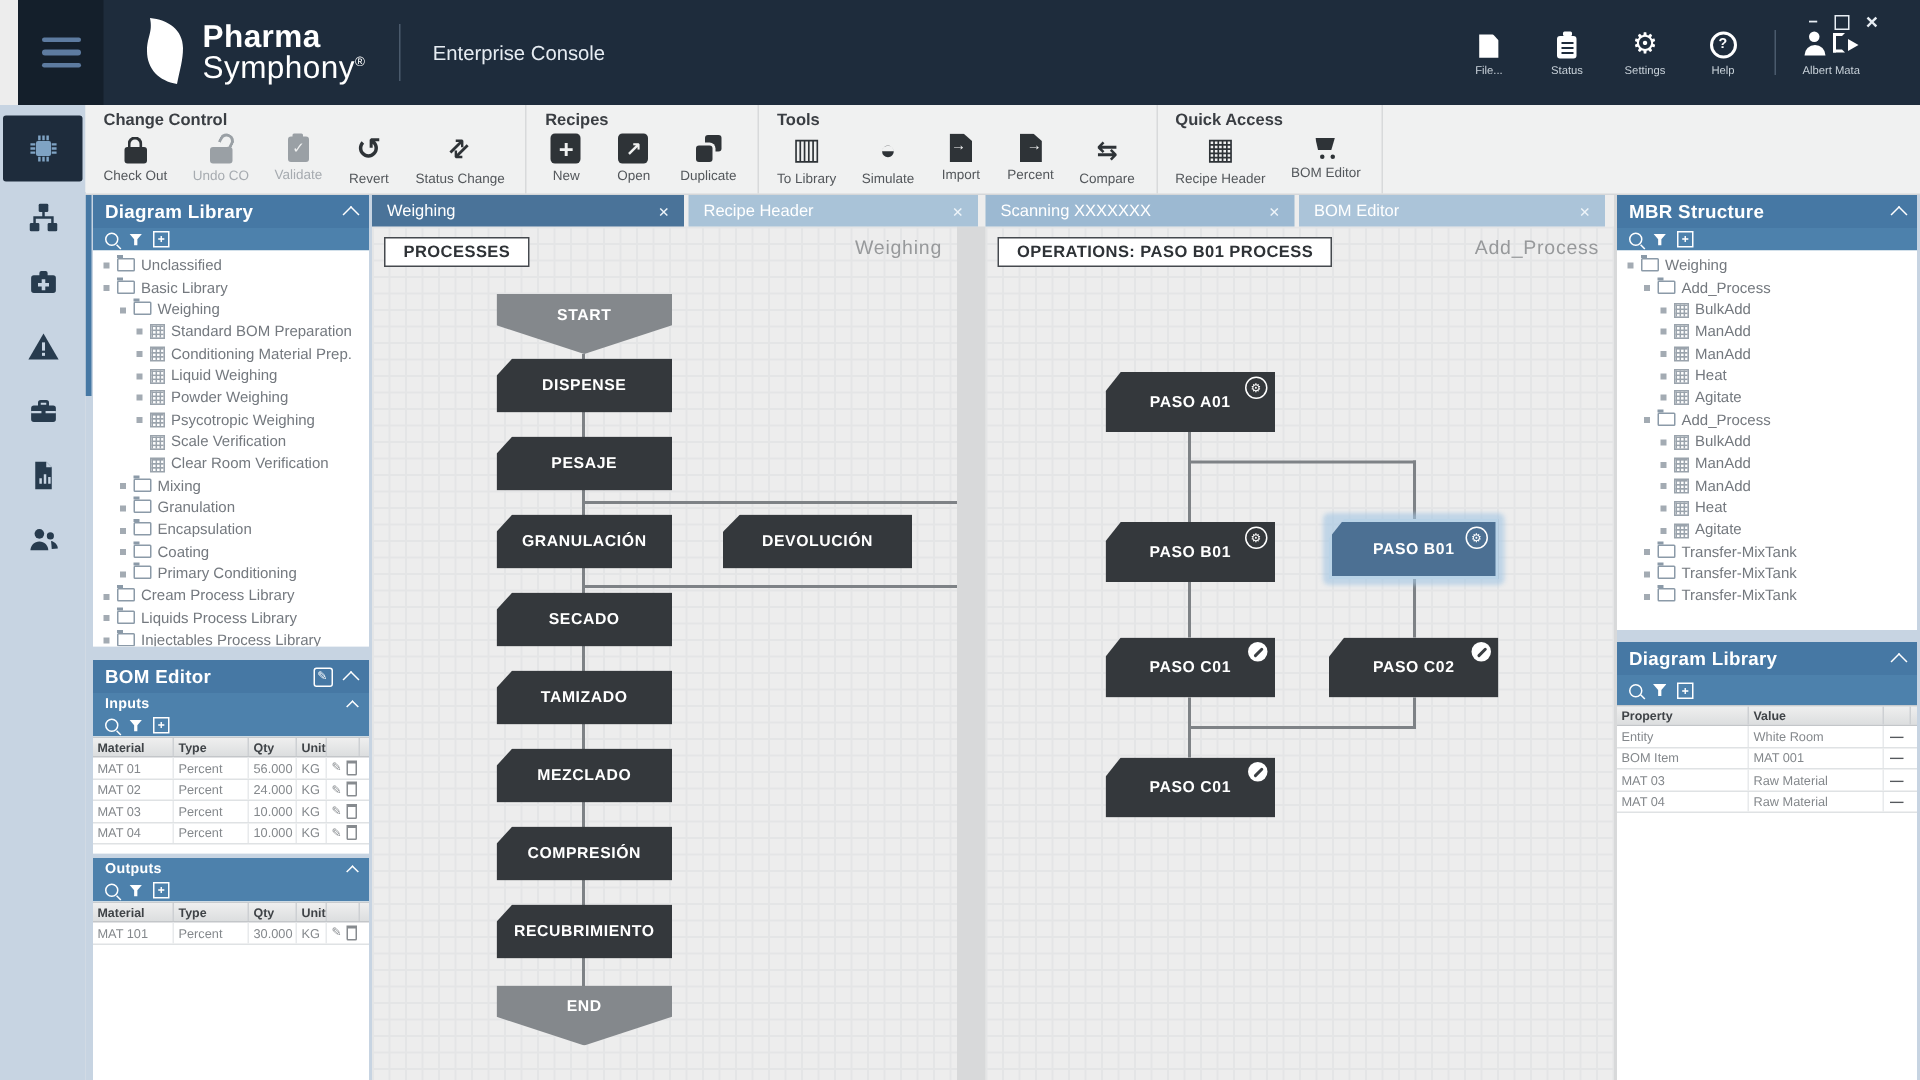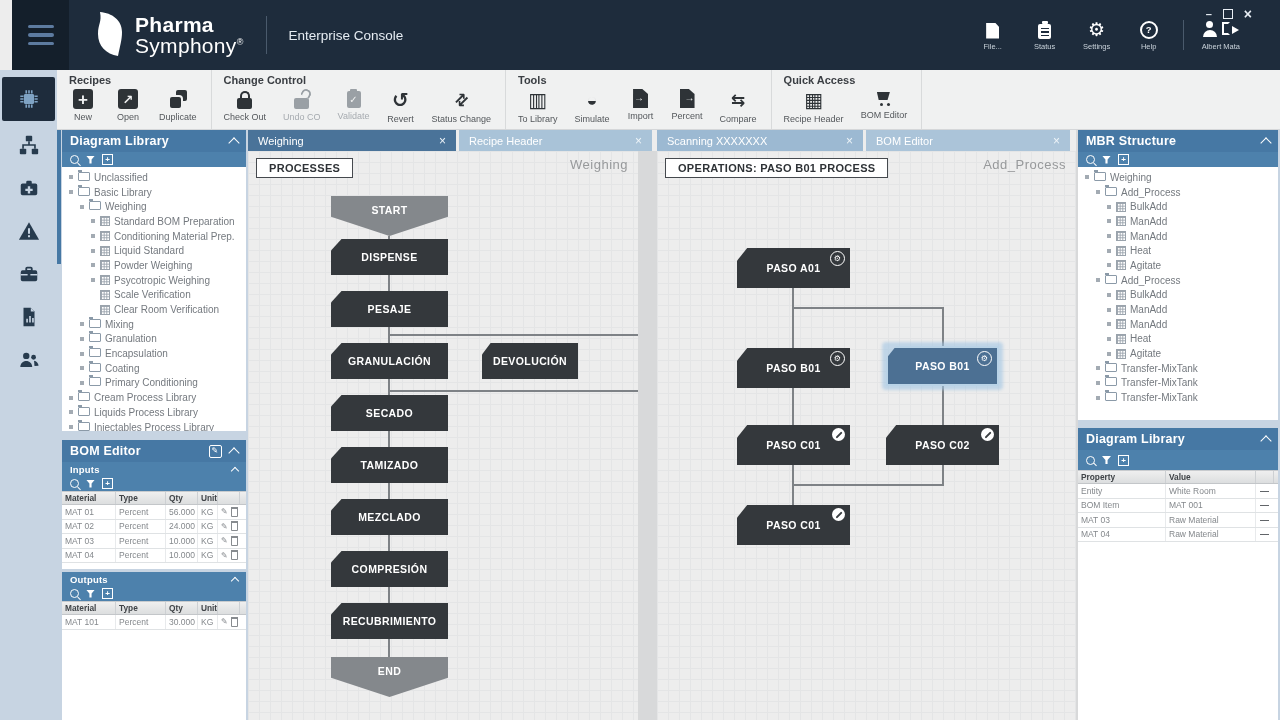--- a/index.html
+++ b/index.html
@@ -209,37 +209,20 @@
     </div>
     <div class="winctl" id="winctl">
         <span class="wc wc-minimize"></span>
         <span class="wc wc-maximize"></span>
         <span class="wc wc-close"></span>
       </div>
   </header>
 
   <div class="ribbon" id="ribbon">
       <div class="ribgroup">
-        <div class="ribtitle">Recipes</div>
-        <div class="ribrow">
-          <div class="ribbtn">
-            <span class="ricon ri-new"></span>
-            <span class="riblabel">New</span>
-          </div>
-          <div class="ribbtn">
-            <span class="ricon ri-open"></span>
-            <span class="riblabel">Open</span>
-          </div>
-          <div class="ribbtn">
-            <span class="ricon ri-duplicate"></span>
-            <span class="riblabel">Duplicate</span>
-          </div>
-        </div>
-      </div>
-      <div class="ribgroup">
         <div class="ribtitle">Change Control</div>
         <div class="ribrow">
           <div class="ribbtn">
             <span class="ricon ri-lock"></span>
             <span class="riblabel">Check Out</span>
           </div>
           <div class="ribbtn disabled">
             <span class="ricon ri-unlock"></span>
             <span class="riblabel">Undo CO</span>
           </div>
@@ -247,20 +230,37 @@
             <span class="ricon ri-clipboard-check"></span>
             <span class="riblabel">Validate</span>
           </div>
           <div class="ribbtn">
             <span class="ricon ri-revert"></span>
             <span class="riblabel">Revert</span>
           </div>
           <div class="ribbtn">
             <span class="ricon ri-status-change"></span>
             <span class="riblabel">Status Change</span>
+          </div>
+        </div>
+      </div>
+      <div class="ribgroup">
+        <div class="ribtitle">Recipes</div>
+        <div class="ribrow">
+          <div class="ribbtn">
+            <span class="ricon ri-new"></span>
+            <span class="riblabel">New</span>
+          </div>
+          <div class="ribbtn">
+            <span class="ricon ri-open"></span>
+            <span class="riblabel">Open</span>
+          </div>
+          <div class="ribbtn">
+            <span class="ricon ri-duplicate"></span>
+            <span class="riblabel">Duplicate</span>
           </div>
         </div>
       </div>
       <div class="ribgroup">
         <div class="ribtitle">Tools</div>
         <div class="ribrow">
           <div class="ribbtn">
             <span class="ricon ri-library"></span>
             <span class="riblabel">To Library</span>
           </div>
@@ -400,21 +400,21 @@
             <span class="t-label">Standard BOM Preparation</span>
           </div>
           <div class="trow lv2">
             <span class="t-bullet"></span>
             <span class="t-leaf"></span>
             <span class="t-label">Conditioning Material Prep.</span>
           </div>
           <div class="trow lv2">
             <span class="t-bullet"></span>
             <span class="t-leaf"></span>
-            <span class="t-label">Liquid Standard</span>
+            <span class="t-label">Liquid Weighing</span>
           </div>
           <div class="trow lv2">
             <span class="t-bullet"></span>
             <span class="t-leaf"></span>
             <span class="t-label">Powder Weighing</span>
           </div>
           <div class="trow lv2">
             <span class="t-bullet"></span>
             <span class="t-leaf"></span>
             <span class="t-label">Psycotropic Weighing</span>
@@ -593,21 +593,21 @@
           </div>
           <div class="fnode" style="left: 83px; top: 88px; width: 117px; height: 36px;">
             <span class="fl">DISPENSE</span>
           </div>
           <div class="fnode" style="left: 83px; top: 140px; width: 117px; height: 36px;">
             <span class="fl">PESAJE</span>
           </div>
           <div class="fnode" style="left: 83px; top: 192px; width: 117px; height: 36px;">
             <span class="fl">GRANULACIÓN</span>
           </div>
-          <div class="fnode" style="left: 234px; top: 192px; width: 96px; height: 36px;">
+          <div class="fnode" style="left: 234px; top: 192px; width: 126px; height: 36px;">
             <span class="fl">DEVOLUCIÓN</span>
           </div>
           <div class="fnode" style="left: 83px; top: 244px; width: 117px; height: 36px;">
             <span class="fl">SECADO</span>
           </div>
           <div class="fnode" style="left: 83px; top: 296px; width: 117px; height: 36px;">
             <span class="fl">TAMIZADO</span>
           </div>
           <div class="fnode" style="left: 83px; top: 348px; width: 117px; height: 36px;">
             <span class="fl">MEZCLADO</span>

